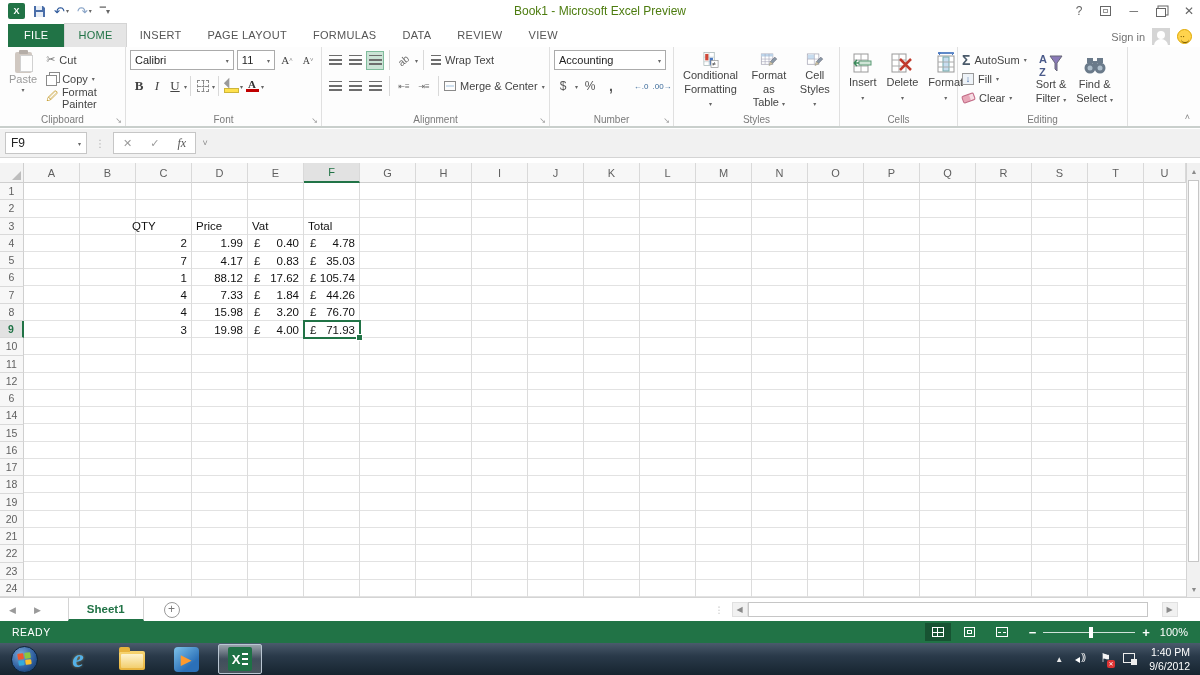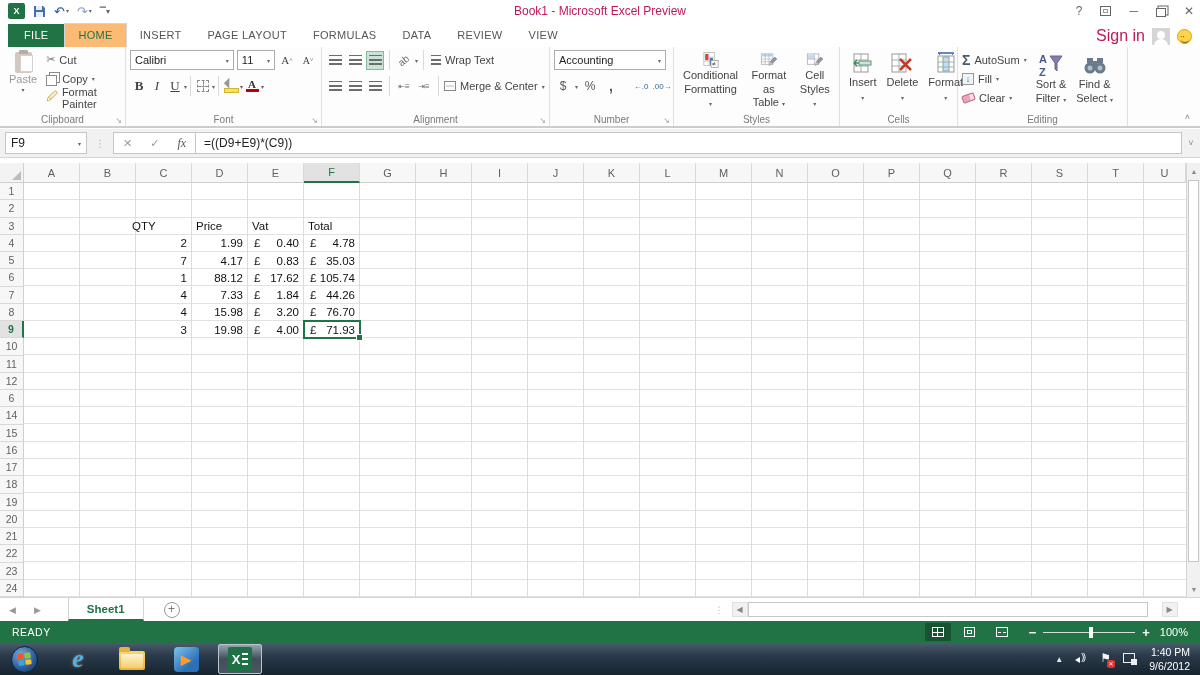--- a/index.html
+++ b/index.html
@@ -7,34 +7,34 @@
   body { font-family:"Liberation Sans", sans-serif; font-size:11px; color:#444; background:#fff; position:relative; }
 
   
   #titlebar { position:absolute; top:0; left:0; width:1200px; height:22px; background:#fff; display:flex; align-items:center; }
   .qat { display:flex; align-items:center; gap:8px; padding-left:8px; }
   .xl-mini { width:17px; height:16px; background:#217346; color:#fff; font-weight:bold; font-size:9px; display:flex; align-items:center; justify-content:center; border-radius:2px; }
   .qat-btn { color:#2b579a; font-size:13px; line-height:1; display:flex; align-items:center; cursor:default; }
   .qat-btn .dd { font-size:6px; color:#666; margin-left:1px; }
   .qat-redo { color:#8aa5c8; }
   .qat-custom { font-size:8px; color:#666; }
-  #title-text { position:absolute; left:0; right:0; text-align:center; color:#be185d; font-size:12px; pointer-events:none; }
+  #title-text { position:absolute; left:0; right:0; text-align:center; color:#4d7c0f; font-size:12px; pointer-events:none; }
   .win-controls { position:absolute; right:6px; top:0; height:22px; display:flex; align-items:center; gap:18px; color:#666; font-size:12px; }
   .win-controls span { line-height:1; }
   .restore-ic { width:10px; height:9px; border:1px solid #666; box-shadow:2px -2px 0 -0.5px #fff, 2px -2px 0 0.5px #666; margin-top:2px; }
   .fullscr-ic { width:11px; height:10px; border:1px solid #666; position:relative; }
   .fullscr-ic:before { content:""; position:absolute; left:2px; top:2px; right:2px; bottom:2px; border:1px solid #999; }
 
   
   #tabrow { position:absolute; top:22px; left:0; width:1200px; height:25px; background:#fff; display:flex; align-items:flex-end; }
   .file-tab { background:#217346; color:#fff; padding:5px 16px 6px; font-size:11px; letter-spacing:.3px; margin-left:8px; }
   .rtab { padding:5px 13px 6px; color:#555; font-size:11px; letter-spacing:.3px; }
-  .rtab.active { background:#fdba74; color:#217346; border:1px solid #d4d4d4; border-bottom:none; }
+  .rtab.active { background:#e5e5e5; color:#217346; border:1px solid #d4d4d4; border-bottom:none; }
   .signin-area { position:absolute; right:8px; bottom:2px; display:flex; align-items:center; gap:7px; }
-  .signin-text { color:#be185d; font-size:16px; }
+  .signin-text { color:#737373; font-size:11px; }
   .avatar { width:18px; height:17px; background:#d5d5d5; position:relative; overflow:hidden; }
   .avatar:before { content:""; position:absolute; left:5px; top:3px; width:8px; height:8px; border-radius:50%; background:#fff; }
   .avatar:after { content:""; position:absolute; left:2px; top:11px; width:14px; height:8px; border-radius:7px 7px 0 0; background:#fff; }
   .smiley { width:15px; height:15px; border-radius:50%; background:#ffd34d; border:1px solid #e0a800; position:relative; }
   .smiley:before { content:"‥"; position:absolute; top:-3px; left:2px; color:#7a5b00; font-size:9px; }
   .smiley:after { content:""; position:absolute; left:3px; top:8px; width:8px; height:4px; border-bottom:1.5px solid #7a5b00; border-radius:0 0 8px 8px; }
 
   
   #ribbon { position:absolute; top:47px; left:0; width:1200px; height:81px; background:#fdfdfd; border-bottom:2px solid #c9cfcc; display:flex; }
   .rgroup { position:relative; height:79px; border-right:1px solid #e0e0e0; padding:3px 4px 14px; }
@@ -484,21 +484,20 @@
   <span class="namebox">
       <span>F9</span>
       <span class="dd">▾</span>
     </span>
   <span class="fdots">⋮</span>
   <span class="fbtns">
     <span>✕</span>
     <span>✓</span>
     <span class="fx">fx</span>
   </span>
-  <span class="finput">=((D9+E9)*(C9))</span>
   <span class="fexpand">˅</span>
 </div>
 
 <div id="grid">
   <div id="colheads">
     <span class="corner"></span>
   <span class="colhead">A</span>
       <span class="colhead">B</span>
       <span class="colhead">C</span>
       <span class="colhead">D</span>

